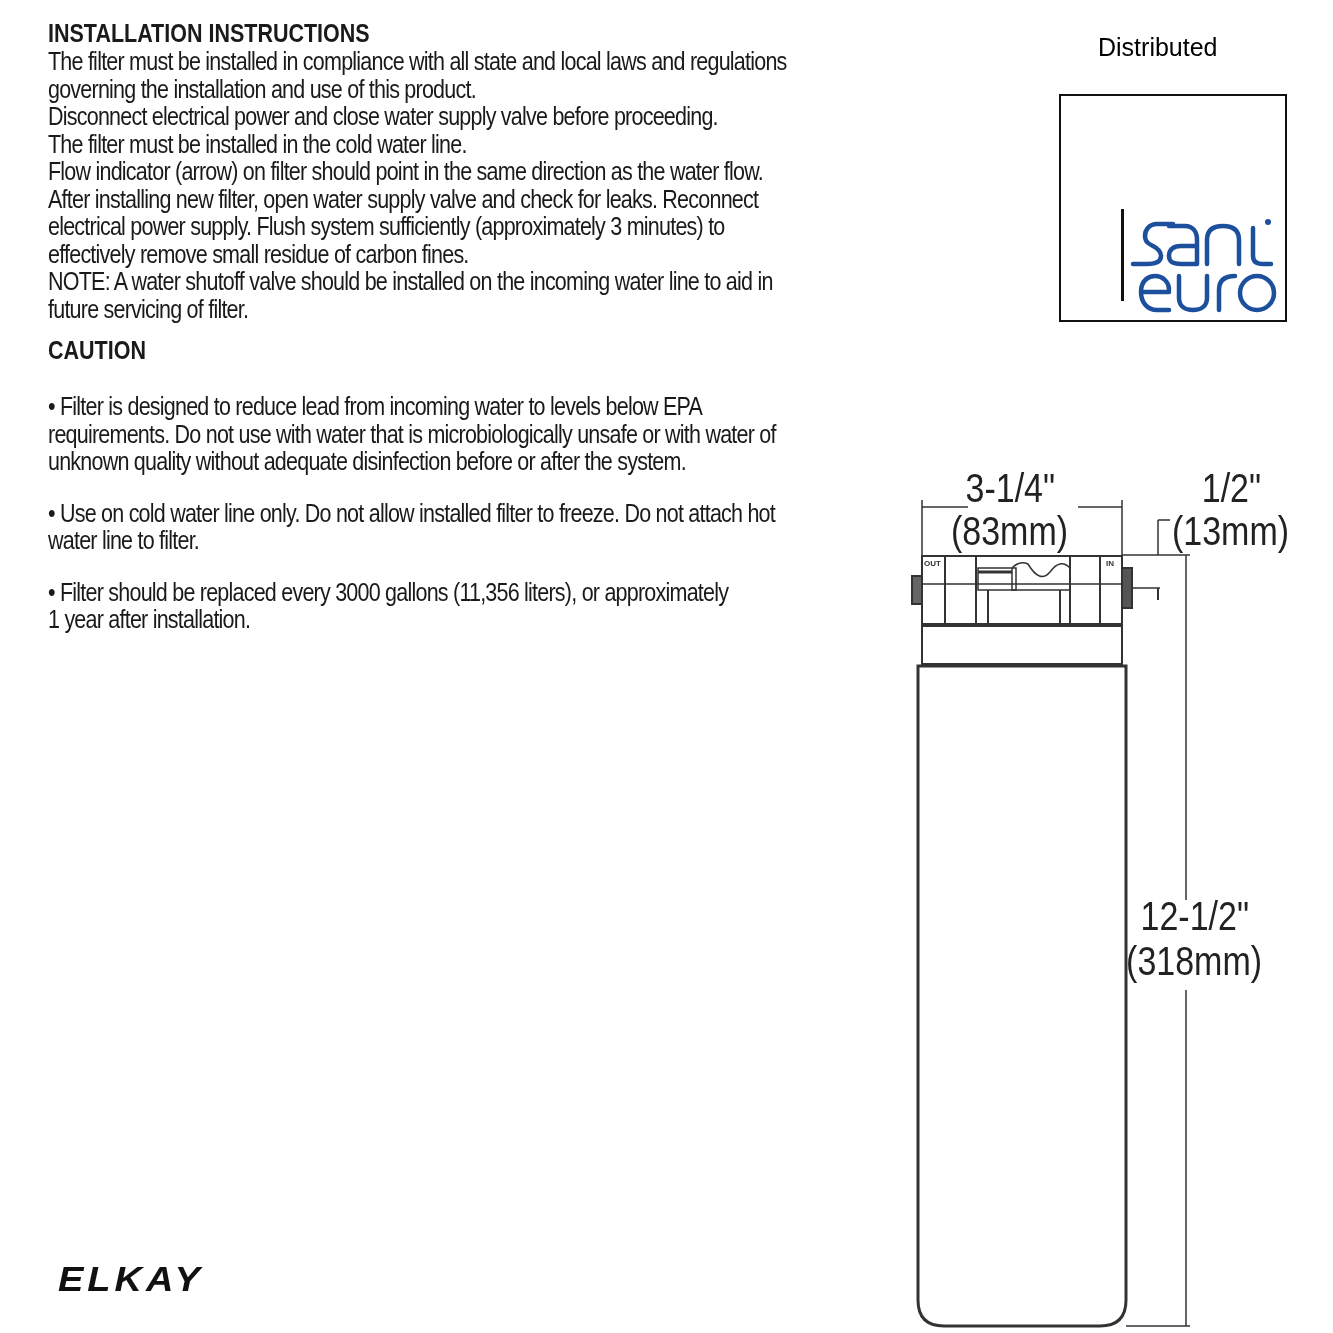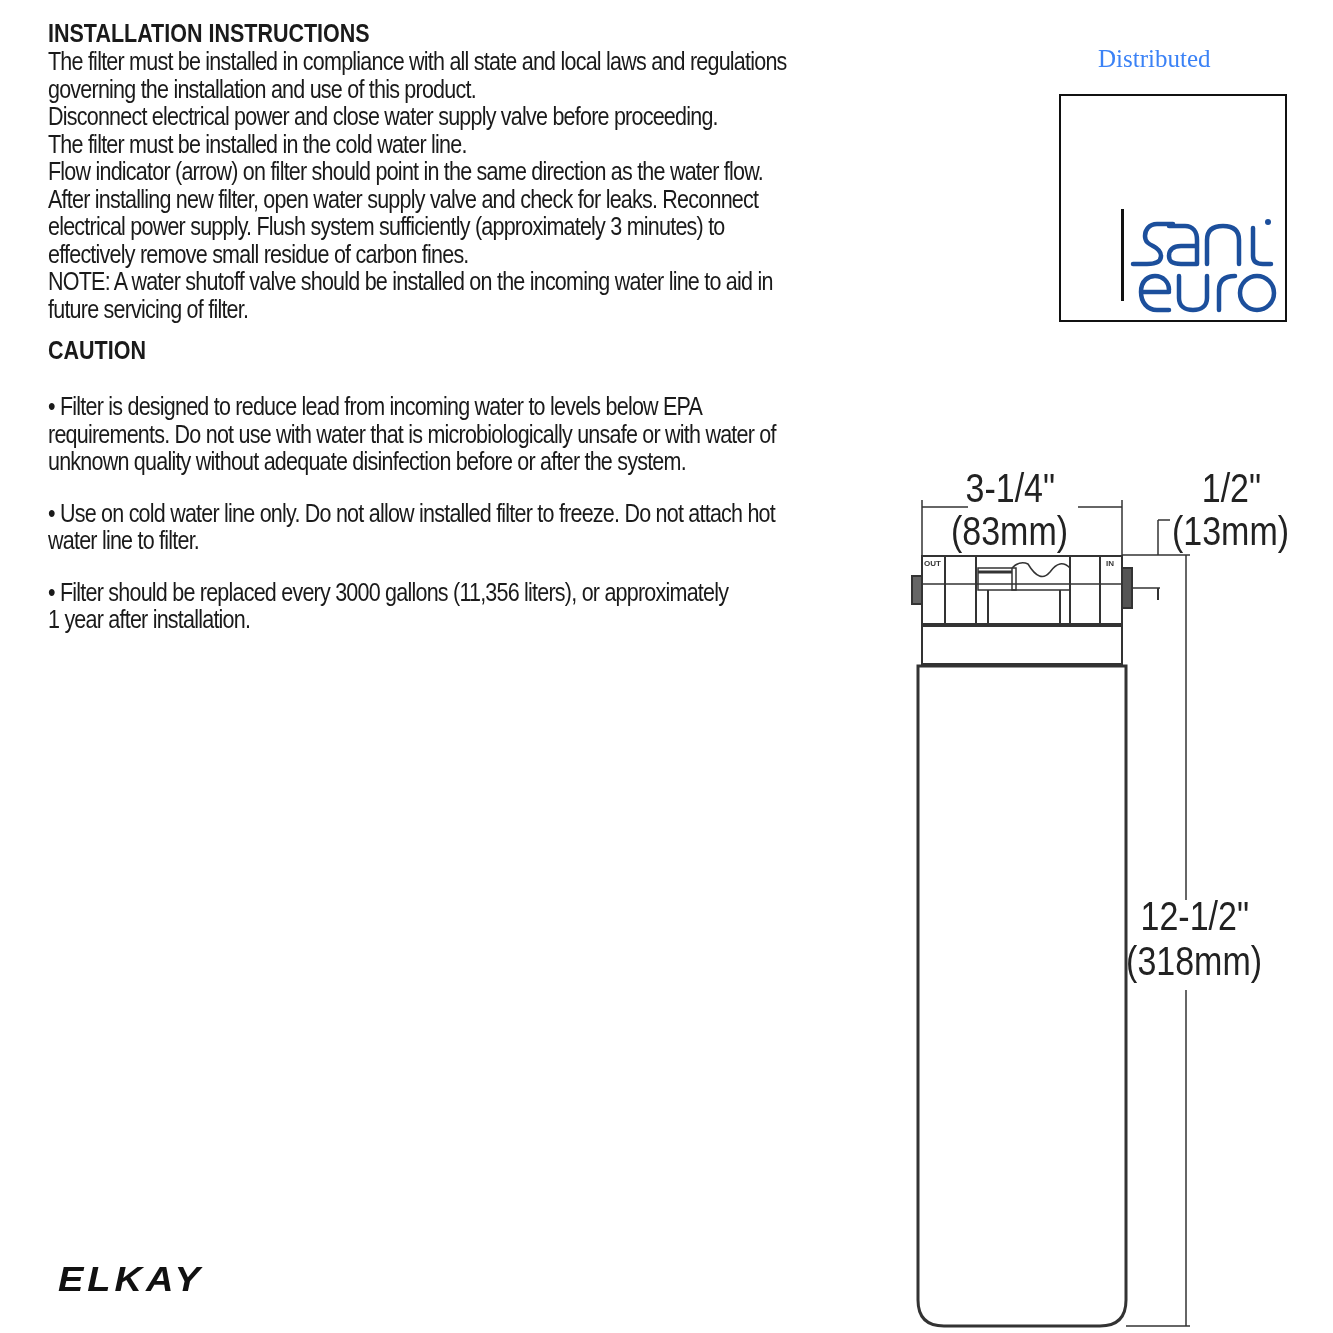--- a/index.html
+++ b/index.html
@@ -8,21 +8,21 @@
       position: absolute; left: 48px; top: 18px; width: 900px;
       font-family: "Liberation Sans", sans-serif;
       font-size: 25px; line-height: 27.5px; letter-spacing: -0.9px;
       transform: scaleX(0.86); transform-origin: 0 0; color: #1a1a1a;
     }
     .heading { font-weight: bold; font-size: 25px; letter-spacing: 0; margin: 0; line-height: 30px; }
     .para { margin: 0; }
     .caution-heading { font-weight: bold; font-size: 25px; letter-spacing: 0; margin: 12px 0 0 0; line-height: 30px; }
     .bullets { margin-top: 28px; }
     .bullet { margin: 0 0 24px 0; }
-    .distributed { position: absolute; left: 1098px; top: 45px; font-family: Liberation Serif, serif; font-size: 25px; color: #3b82f6; }
+    .distributed { position: absolute; left: 1098px; top: 33px; font-family: Liberation Sans, sans-serif; font-size: 25px; color: #000000; }
     .logo-box { position: absolute; left: 1059px; top: 94px; width: 224px; height: 224px; border: 2px solid #111; }
     .logo-bar { position: absolute; left: 60px; top: 113px; width: 3px; height: 92px; background: #111; }
     .logo-svg { position: absolute; left: 0; top: 0; }
     .elkay { position: absolute; left: 56px; top: 1262px; }
     .drawing { position: absolute; left: 900px; top: 460px; }
     .dim-label { font-family: "Liberation Sans", sans-serif; font-size: 40px; fill: #222; }
   </style>
 </head>
 <body>
 

